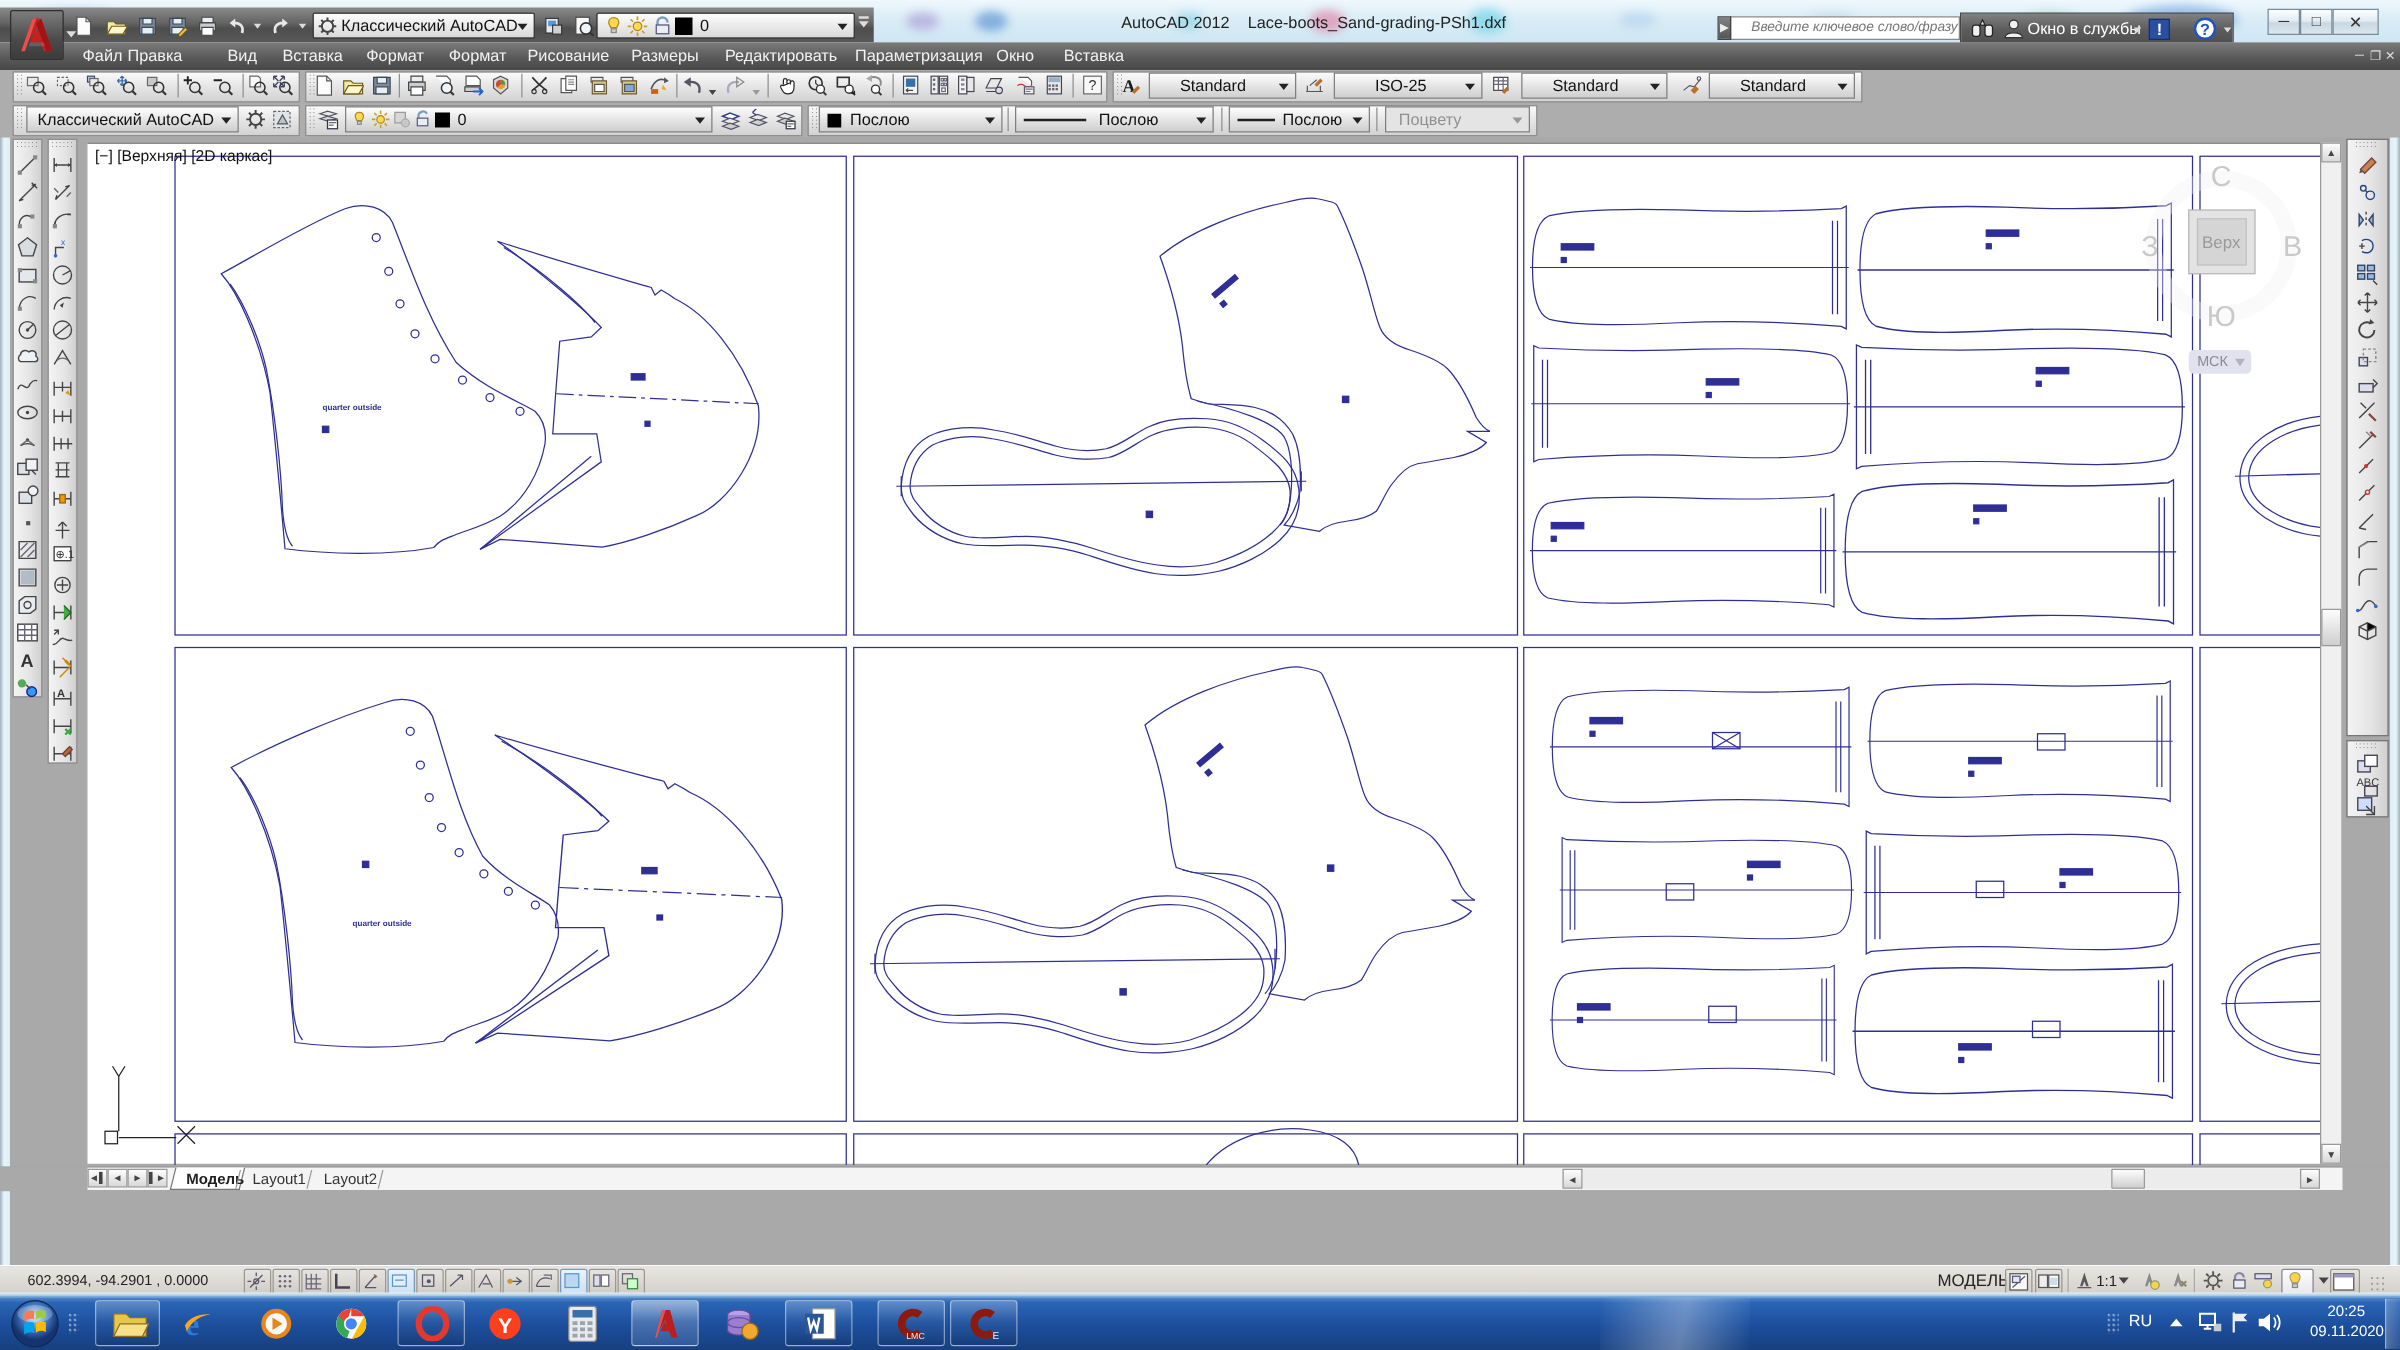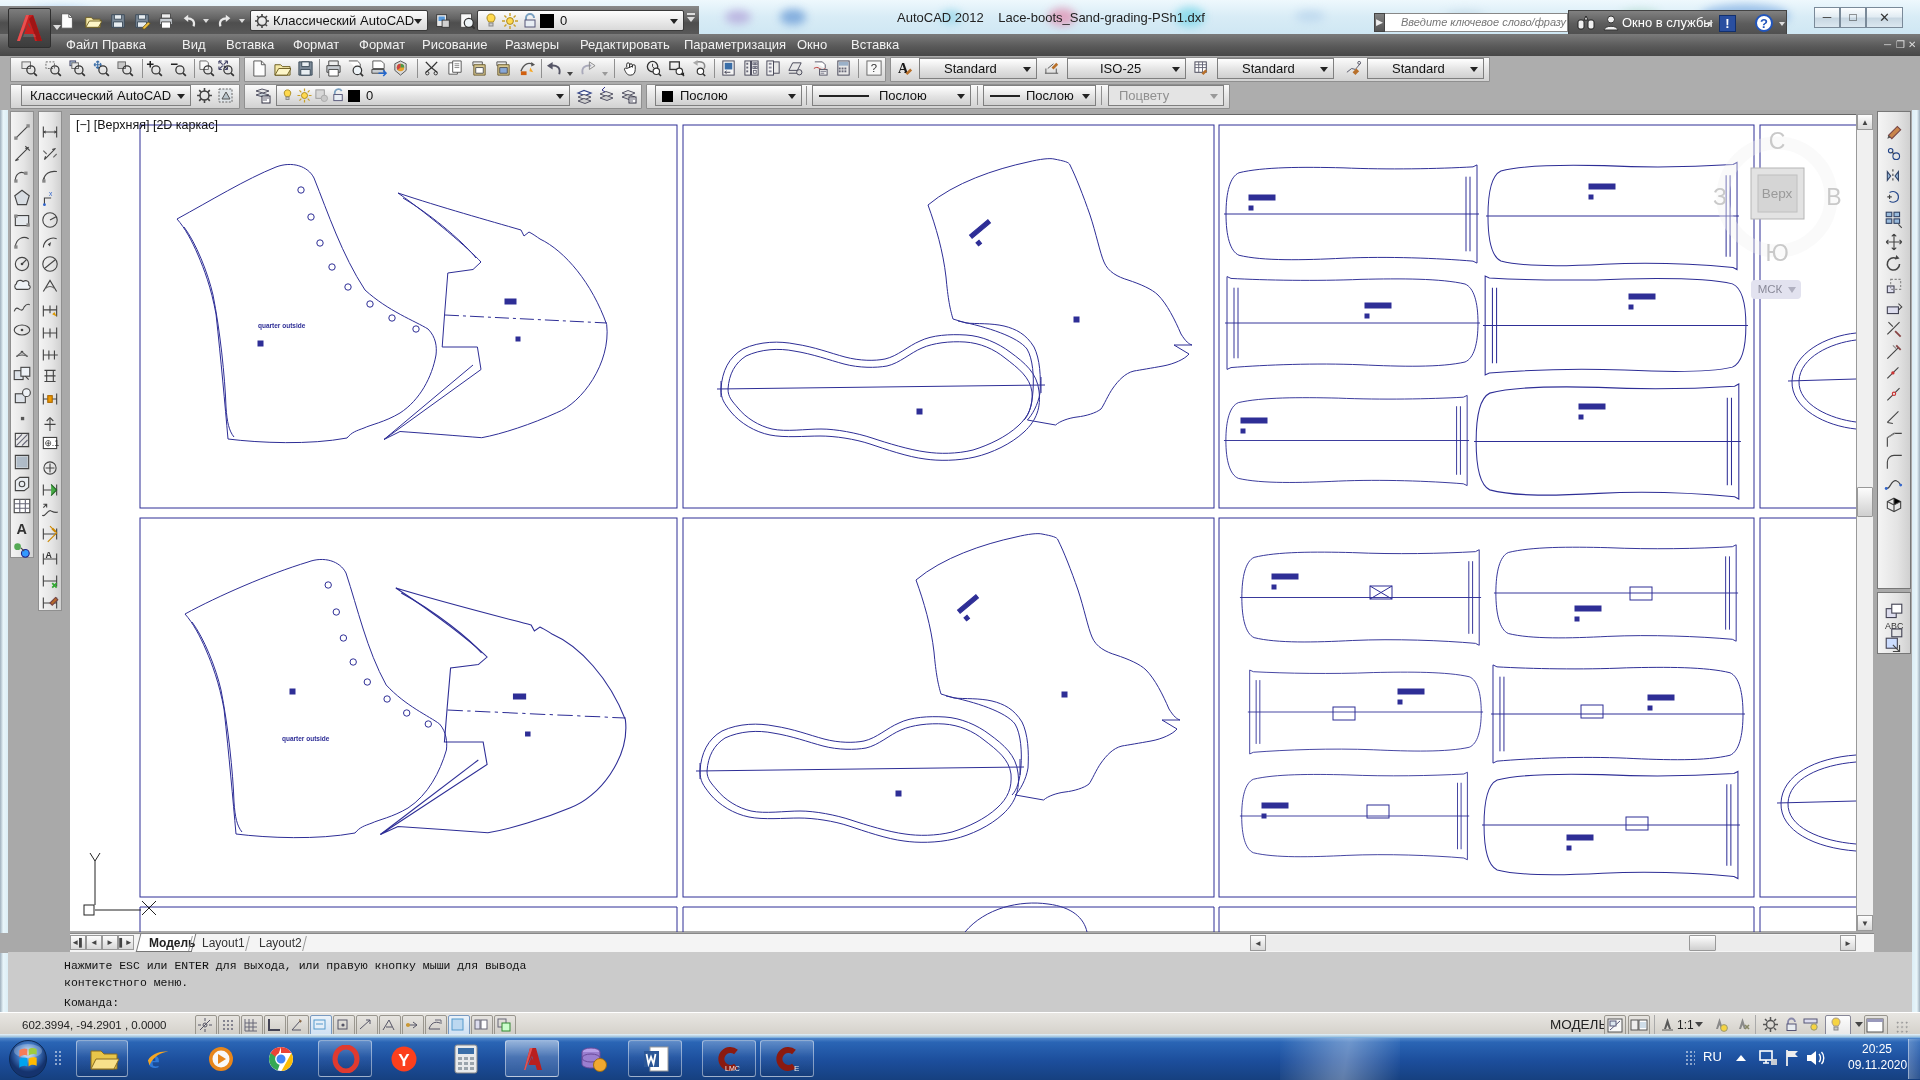--- a/index.html
+++ b/index.html
@@ -1074,26 +1074,20 @@
     <span class="tab" style="left:186px;color:#333">Layout1</span>
     <span class="tab" style="left:243px;color:#333">Layout2</span>
     <div class="abs" style="left:182px;top:2px;width:1px;height:15px;background:#999;transform:skewX(-14deg)"></div>
     <div class="abs" style="left:239px;top:2px;width:1px;height:15px;background:#999;transform:skewX(-14deg)"></div>
     <div class="abs" style="left:296px;top:2px;width:1px;height:15px;background:#999;transform:skewX(-14deg)"></div>
     <div class="sb" style="left:1242px;top:1px;width:606px;height:16px;background:#ececec"></div>
     <div class="sbbtn" style="left:1242px;top:1px;width:16px;height:16px;font-size:8px;line-height:15px">◄</div>
     <div class="sbthumb" style="left:1681px;top:1px;width:27px;height:16px"></div>
     <div class="sbbtn" style="left:1832px;top:1px;width:16px;height:16px;font-size:8px;line-height:15px">►</div>
   </div>
-  <div id="cmd">
-    <div class="abs" style="left:2px;top:2px;width:10px;height:8px;background:radial-gradient(circle at 1px 1px,#888 20%,transparent 24%);background-size:3px 3px"></div>
-    <div class="abs" style="left:56px;top:7px">Нажмите ESC или ENTER для выхода, или правую кнопку мыши для вывода</div>
-    <div class="abs" style="left:56px;top:24px">контекстного меню.</div>
-    <div class="abs" style="left:56px;top:44px">Команда:</div>
-  </div>
   <div id="status">
     <span class="abs" style="left:22px;top:6px;color:#222;font-size:11.5px">602.3994, -94.2901 , 0.0000</span>
     <div class="stbtn" style="left:195px"><svg width="18" height="18" viewBox="0 0 18 18">
           <path d="M4 14L14 4" stroke="#556"></path>
           <circle cx="9" cy="9" r="2" fill="none" stroke="#556"></circle>
           <path d="M9 2v3M9 13v3M2 9h3M13 9h3" stroke="#556"></path>
         </svg></div>
       <div class="stbtn" style="left:218px"><svg width="18" height="18" viewBox="0 0 18 18">
           <g fill="#667">
             <circle cx="5" cy="5" r="1"></circle>

